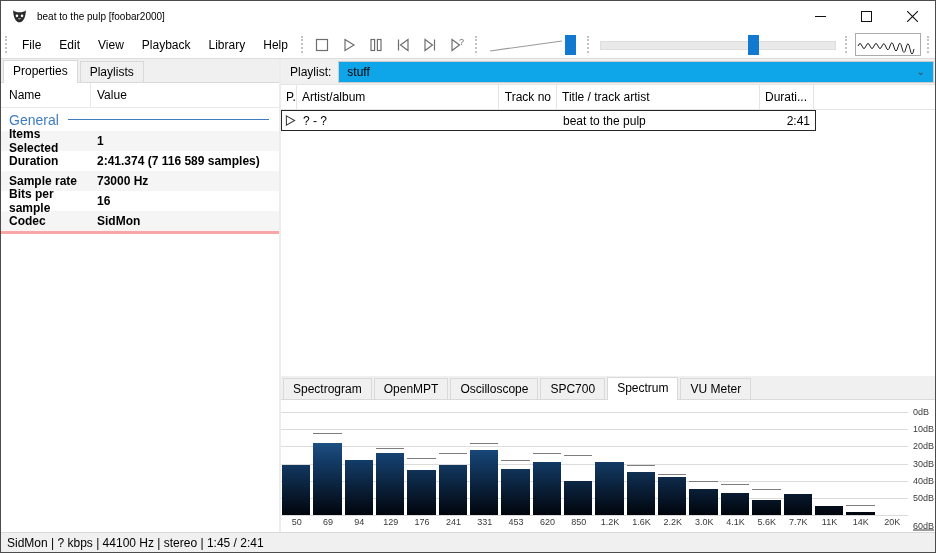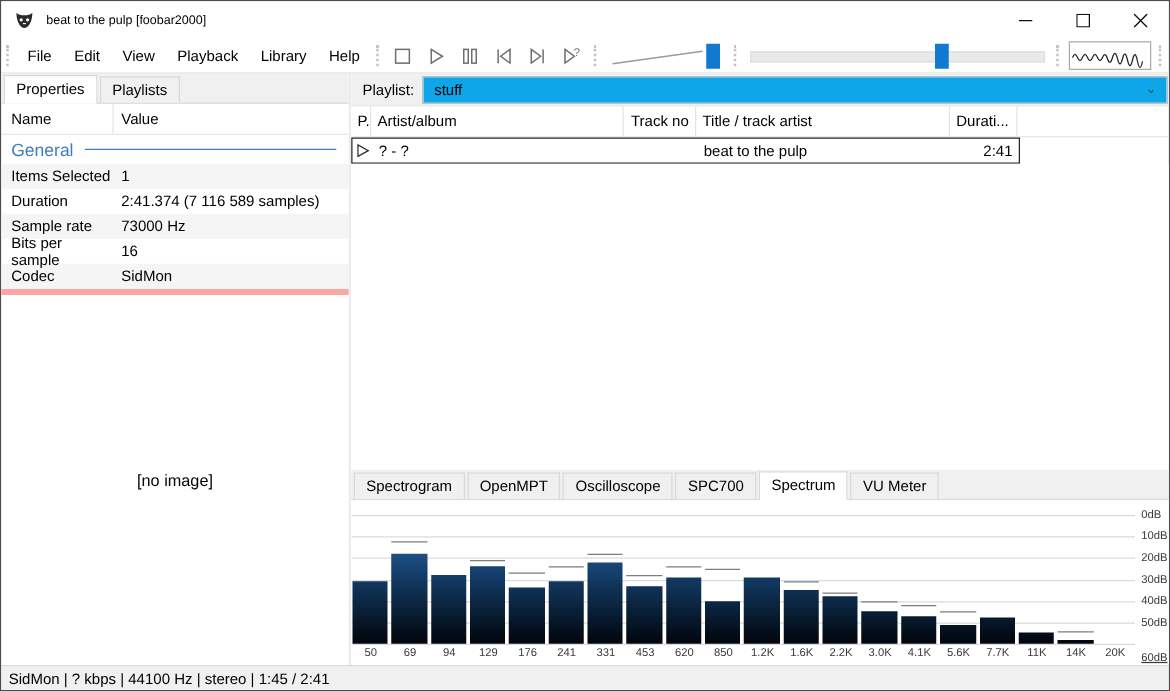--- a/index.html
+++ b/index.html
@@ -36,21 +36,21 @@
   .tab.selected { background:#fff; margin-bottom:-1px; padding-bottom:5px; z-index:2; position:relative; }
 
   
   .prop-head { height:25px; flex:none; display:flex; align-items:stretch; border-bottom:1px solid #e8e8e8; }
   .prop-head > div { display:flex; align-items:center; }
   .ph-name { width:90px; padding-left:8px; border-right:1px solid #e8e8e8; }
   .ph-value { flex:1; padding-left:6px; }
   .section-row { height:23px; flex:none; display:flex; align-items:center; padding:0 10px 0 8px; gap:9px; }
   .section-label { font-size:14px; }
   .section-line { flex:1; height:1px; }
-  .prop-rows { flex:none; border-bottom:5px solid #fca5a5; }
+  .prop-rows { flex:none; border-bottom:3px solid #fca5a5;font-weight:bold; }
   .prop-row { height:20px; display:flex; align-items:center; }
   .prop-row:nth-child(odd) { background:#f5f5f5; }
   .prop-row .pn { width:90px; padding-left:8px; flex:none; }
   .prop-row .pv { flex:1; padding-left:6px; white-space:nowrap; }
   .artwork { flex:1; display:flex; align-items:center; justify-content:center; font-size:13px; }
 
   
   .pl-bar { height:26px; flex:none; background:#f0f0f0; display:flex; align-items:center; border-bottom:1px solid #e6e6e6; }
   .pl-label { padding:0 7px 0 9px; flex:none; }
   .pl-combo { flex:1; height:22px; background:#0ea5e9; border:1px solid #cccccc; display:flex; align-items:center; padding:0 8px; margin-right:1px; }
@@ -212,23 +212,20 @@
           </div>
           <div class="prop-row">
             <div class="pn">Bits per sample</div>
             <div class="pv">16</div>
           </div>
           <div class="prop-row">
             <div class="pn">Codec</div>
             <div class="pv">SidMon</div>
           </div>
         </div>
-      <div class="artwork">
-        <span>[no image]</span>
-      </div>
     </div>
 
     <div class="right-panel">
       <div class="pl-bar">
         <span class="pl-label">Playlist:</span>
         <div class="pl-combo">
           <span>stuff</span>
           <span class="combo-chevron">⌄</span>
         </div>
       </div>

